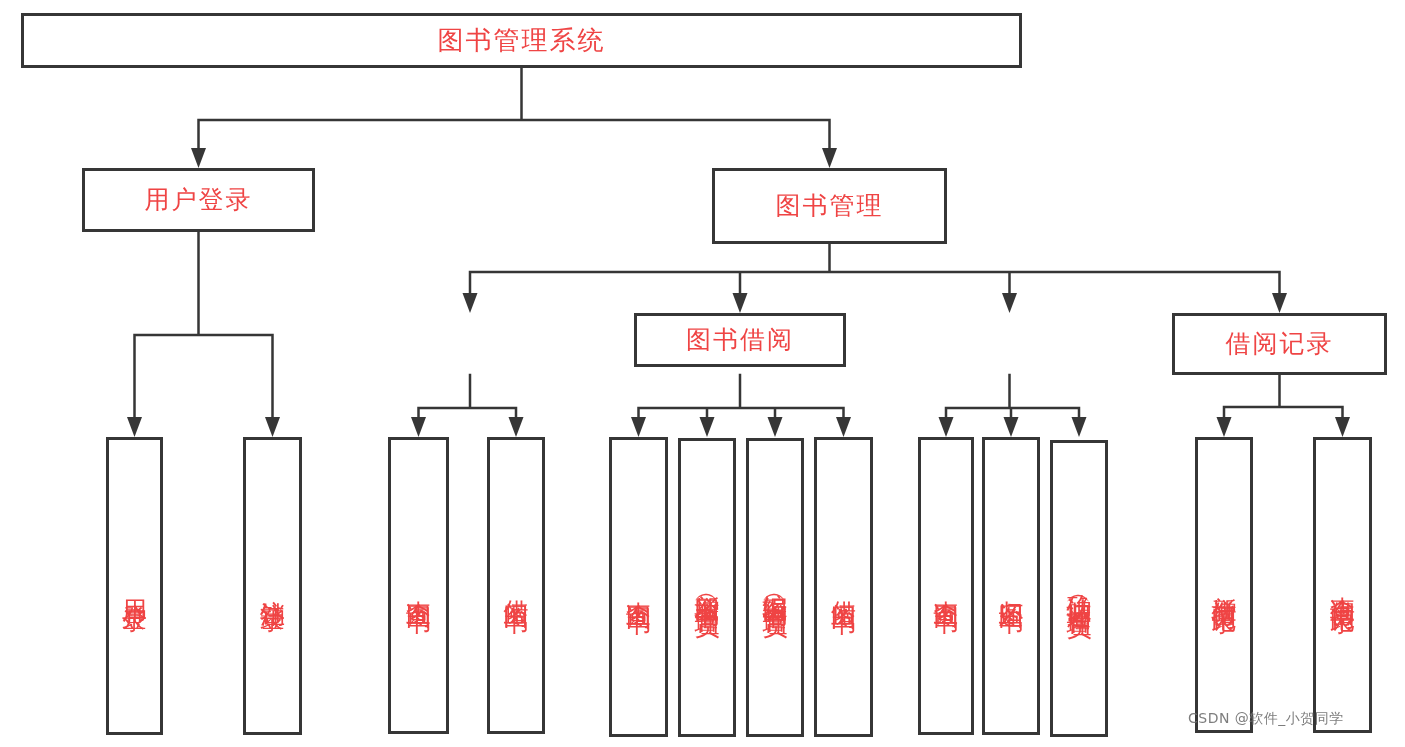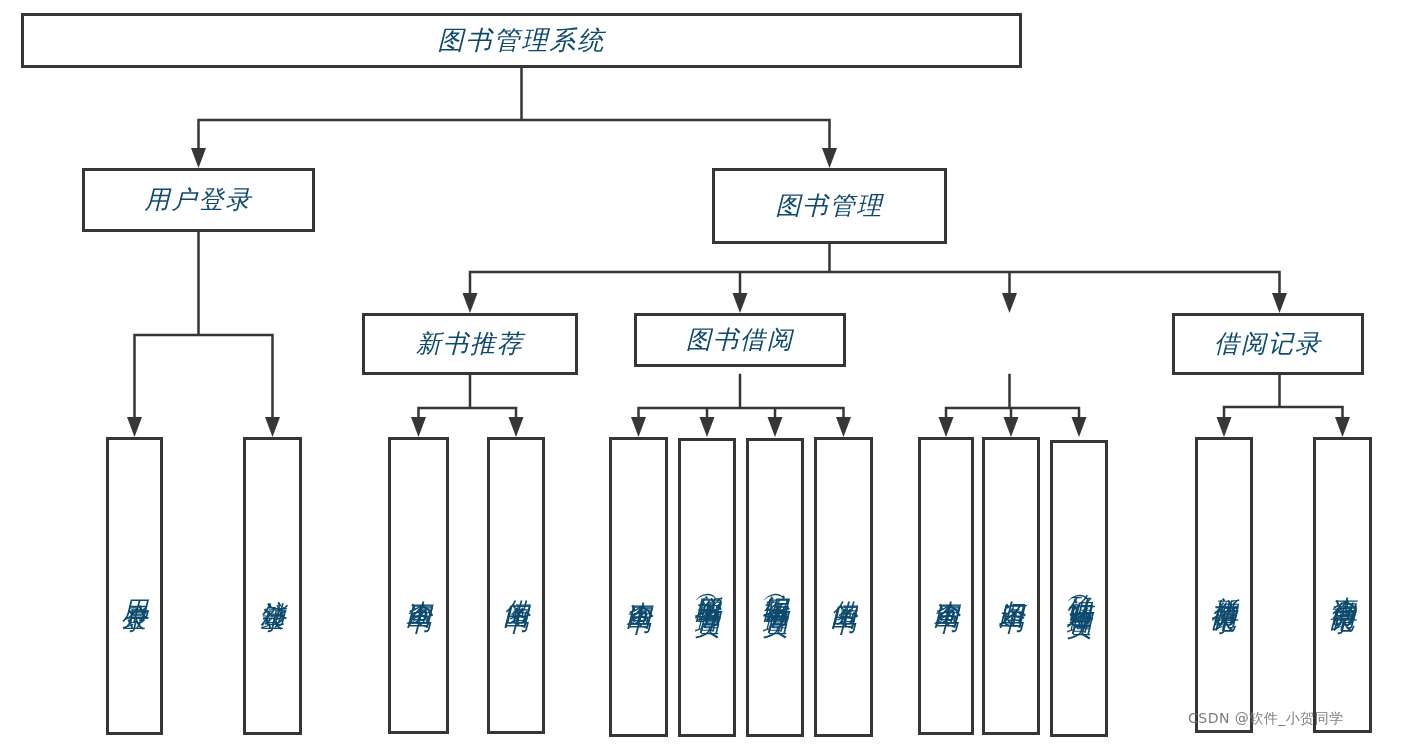--- a/index.html
+++ b/index.html
@@ -18,26 +18,25 @@
   .box {
     position: absolute;
     box-sizing: border-box;
     border: 3px solid #363636;
     background: #ffffff;
     display: flex;
     align-items: center;
     justify-content: center;
   }
   .box .lbl {
-    color: #0c4a6e;
+    color: #ef4444;
     font-size: 25px;
     letter-spacing: 2px;
     white-space: nowrap;
     line-height: 1.1;
-    font-style: italic;
   }
   .box.root .lbl { font-size: 26px; }
   .box.v .lbl {
     writing-mode: vertical-rl;
     text-orientation: mixed;
     letter-spacing: 3px;
     white-space: normal;
     line-height: 1;
     max-height: 288px;
   }
@@ -95,27 +94,24 @@
     <span class="lbl">图书管理系统</span>
   </div>
 
   <div class="box" style="left:82px;top:168px;width:233px;height:64px">
     <span class="lbl">用户登录</span>
   </div>
   <div class="box" style="left:712px;top:168px;width:235px;height:76px">
     <span class="lbl">图书管理</span>
   </div>
 
-  <div class="box" style="left:362px;top:313px;width:216px;height:62px">
-    <span class="lbl">新书推荐</span>
-  </div>
   <div class="box" style="left:634px;top:313px;width:212px;height:54px">
     <span class="lbl">图书借阅</span>
   </div>
-  <div class="box" style="left:1172px;top:313px;width:192px;height:62px">
+  <div class="box" style="left:1172px;top:313px;width:215px;height:62px">
     <span class="lbl">借阅记录</span>
   </div>
 
   <div class="box v" style="left:106px;top:437px;width:57px;height:298px">
     <span class="lbl">用户登录</span>
   </div>
   <div class="box v" style="left:243px;top:437px;width:59px;height:298px">
     <span class="lbl">注销登录</span>
   </div>
 

